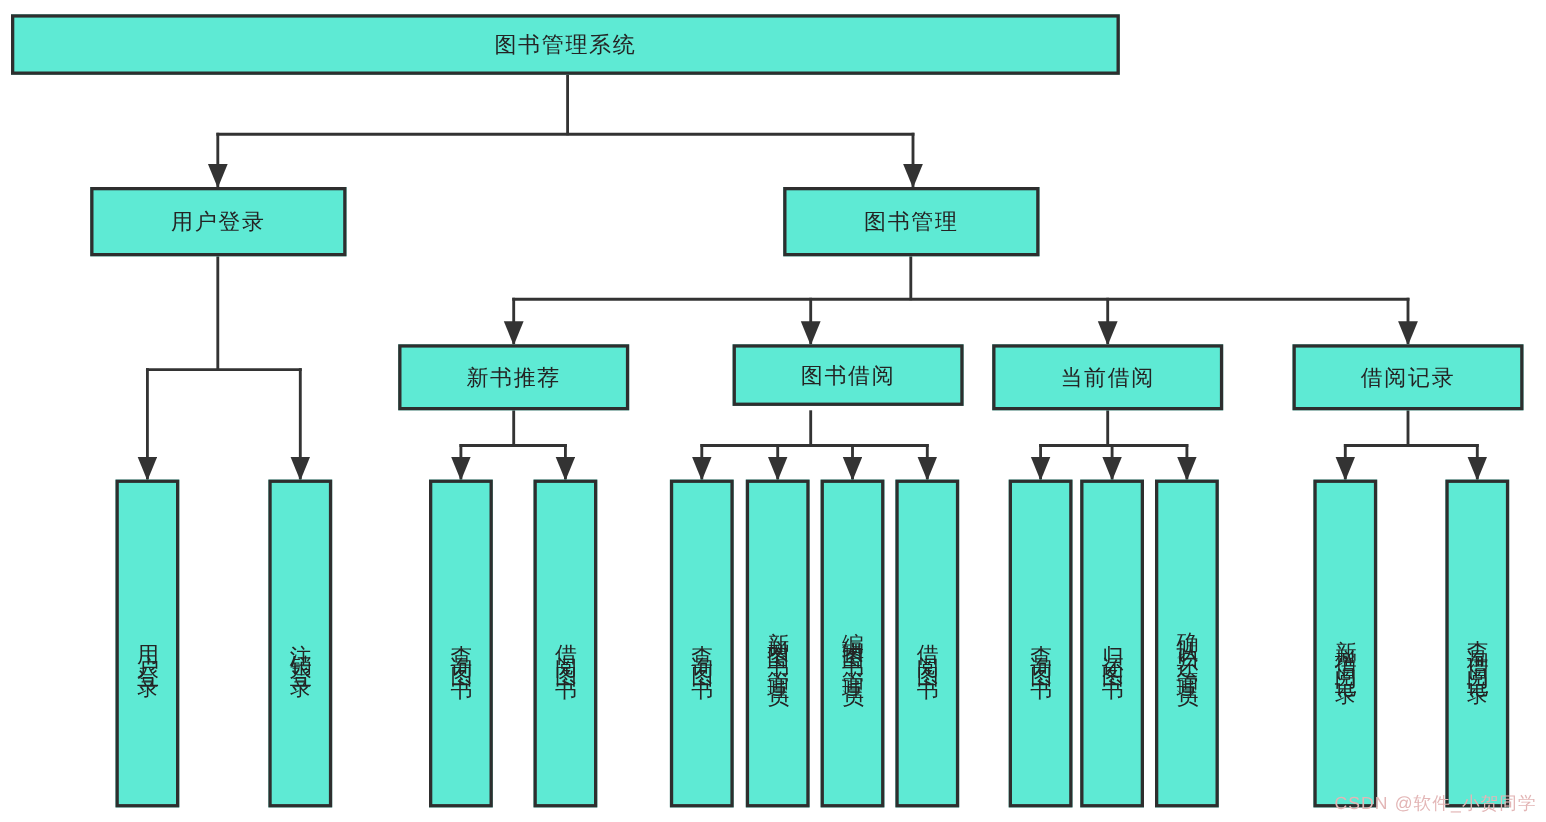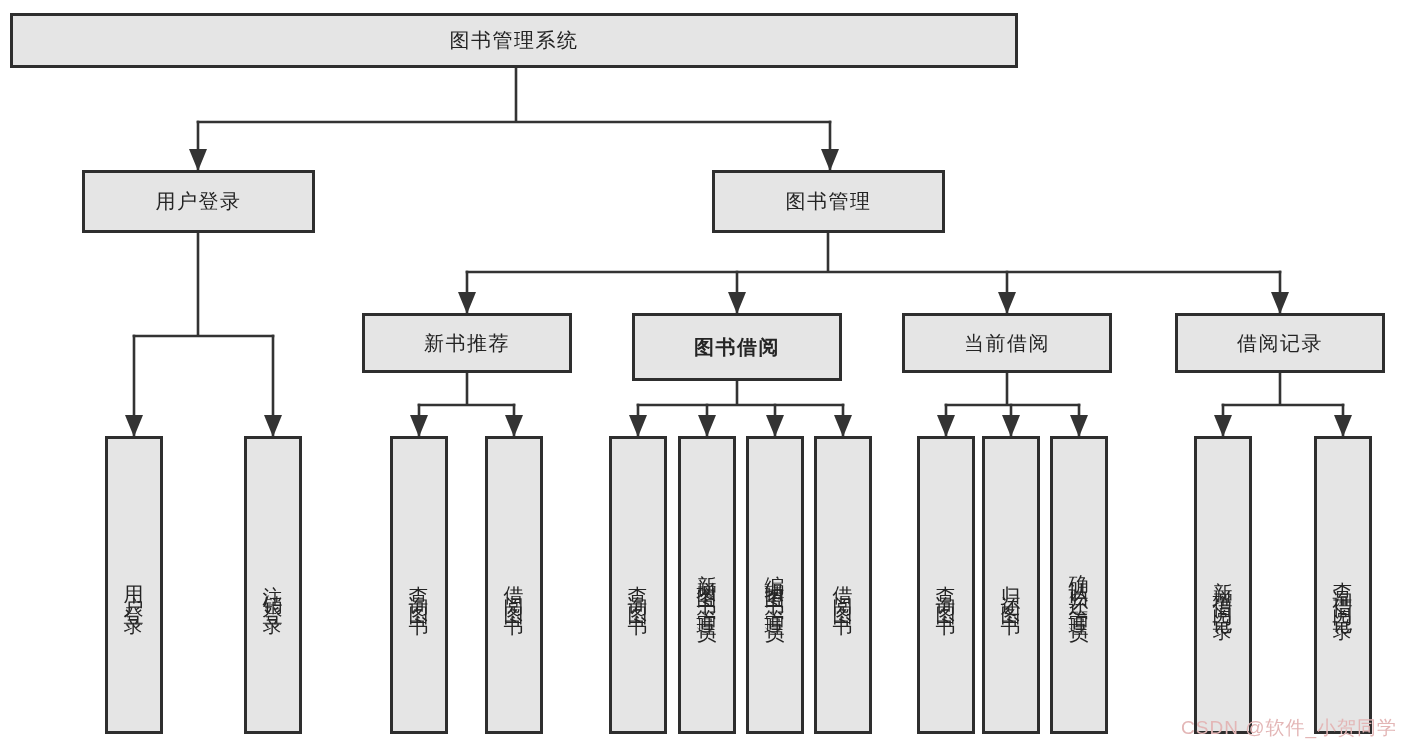--- a/index.html
+++ b/index.html
@@ -10,33 +10,33 @@
     --bg:#ffffff;
   }
   html,body{margin:0;padding:0;background:#fff;}
   body{font-family:"Liberation Sans","DejaVu Sans",sans-serif;}
   .stage{
     position:relative;width:1405px;height:747px;background:var(--bg);overflow:hidden;
   }
   svg.connectors{position:absolute;left:0;top:0;width:1405px;height:747px;}
   svg.connectors .c{stroke:var(--line);stroke-width:2.6;fill:none;}
   .box{
-    position:absolute;box-sizing:border-box;background:#e5e5e5;
+    position:absolute;box-sizing:border-box;background:#5eead4;
     border:3px solid var(--border);
     display:flex;align-items:center;justify-content:center;
   }
   .hlabel{font-size:20px;color:var(--text);letter-spacing:1.5px;white-space:nowrap;}
   .vlabel{
     writing-mode:vertical-rl;text-orientation:mixed;
     font-size:20px;line-height:1.1;letter-spacing:10px;
     color:var(--text);padding-top:10px;white-space:nowrap;
   }
   .watermark{
     position:absolute;right:8px;bottom:6px;
-    font-size:19px;color:var(--wm);letter-spacing:1px;white-space:nowrap;
+    font-size:16px;color:var(--wm);letter-spacing:1px;white-space:nowrap;
   }
 </style>
 </head>
 <body>
 
 <div class="stage">
 
   <svg class="connectors" xmlns="http://www.w3.org/2000/svg">
     <defs>
       <marker id="ah" markerUnits="userSpaceOnUse" markerWidth="26" markerHeight="20" refX="21" refY="9" orient="auto">
@@ -92,21 +92,21 @@
   <div class="box" style="left:82px;top:170px;width:233px;height:63px;">
     <span class="hlabel">用户登录</span>
   </div>
   <div class="box" style="left:362px;top:313px;width:210px;height:60px;">
     <span class="hlabel">新书推荐</span>
   </div>
 
   <div class="box" style="left:712px;top:170px;width:233px;height:63px;">
     <span class="hlabel">图书管理</span>
   </div>
-  <div class="box" style="left:632px;top:313px;width:210px;height:68px;font-weight:bold;">
+  <div class="box" style="left:666px;top:313px;width:210px;height:56px;">
     <span class="hlabel">图书借阅</span>
   </div>
   <div class="box" style="left:902px;top:313px;width:210px;height:60px;">
     <span class="hlabel">当前借阅</span>
   </div>
   <div class="box" style="left:1175px;top:313px;width:210px;height:60px;">
     <span class="hlabel">借阅记录</span>
   </div>
 
   <div class="box" style="left:105px;top:436px;width:58px;height:298px;">

